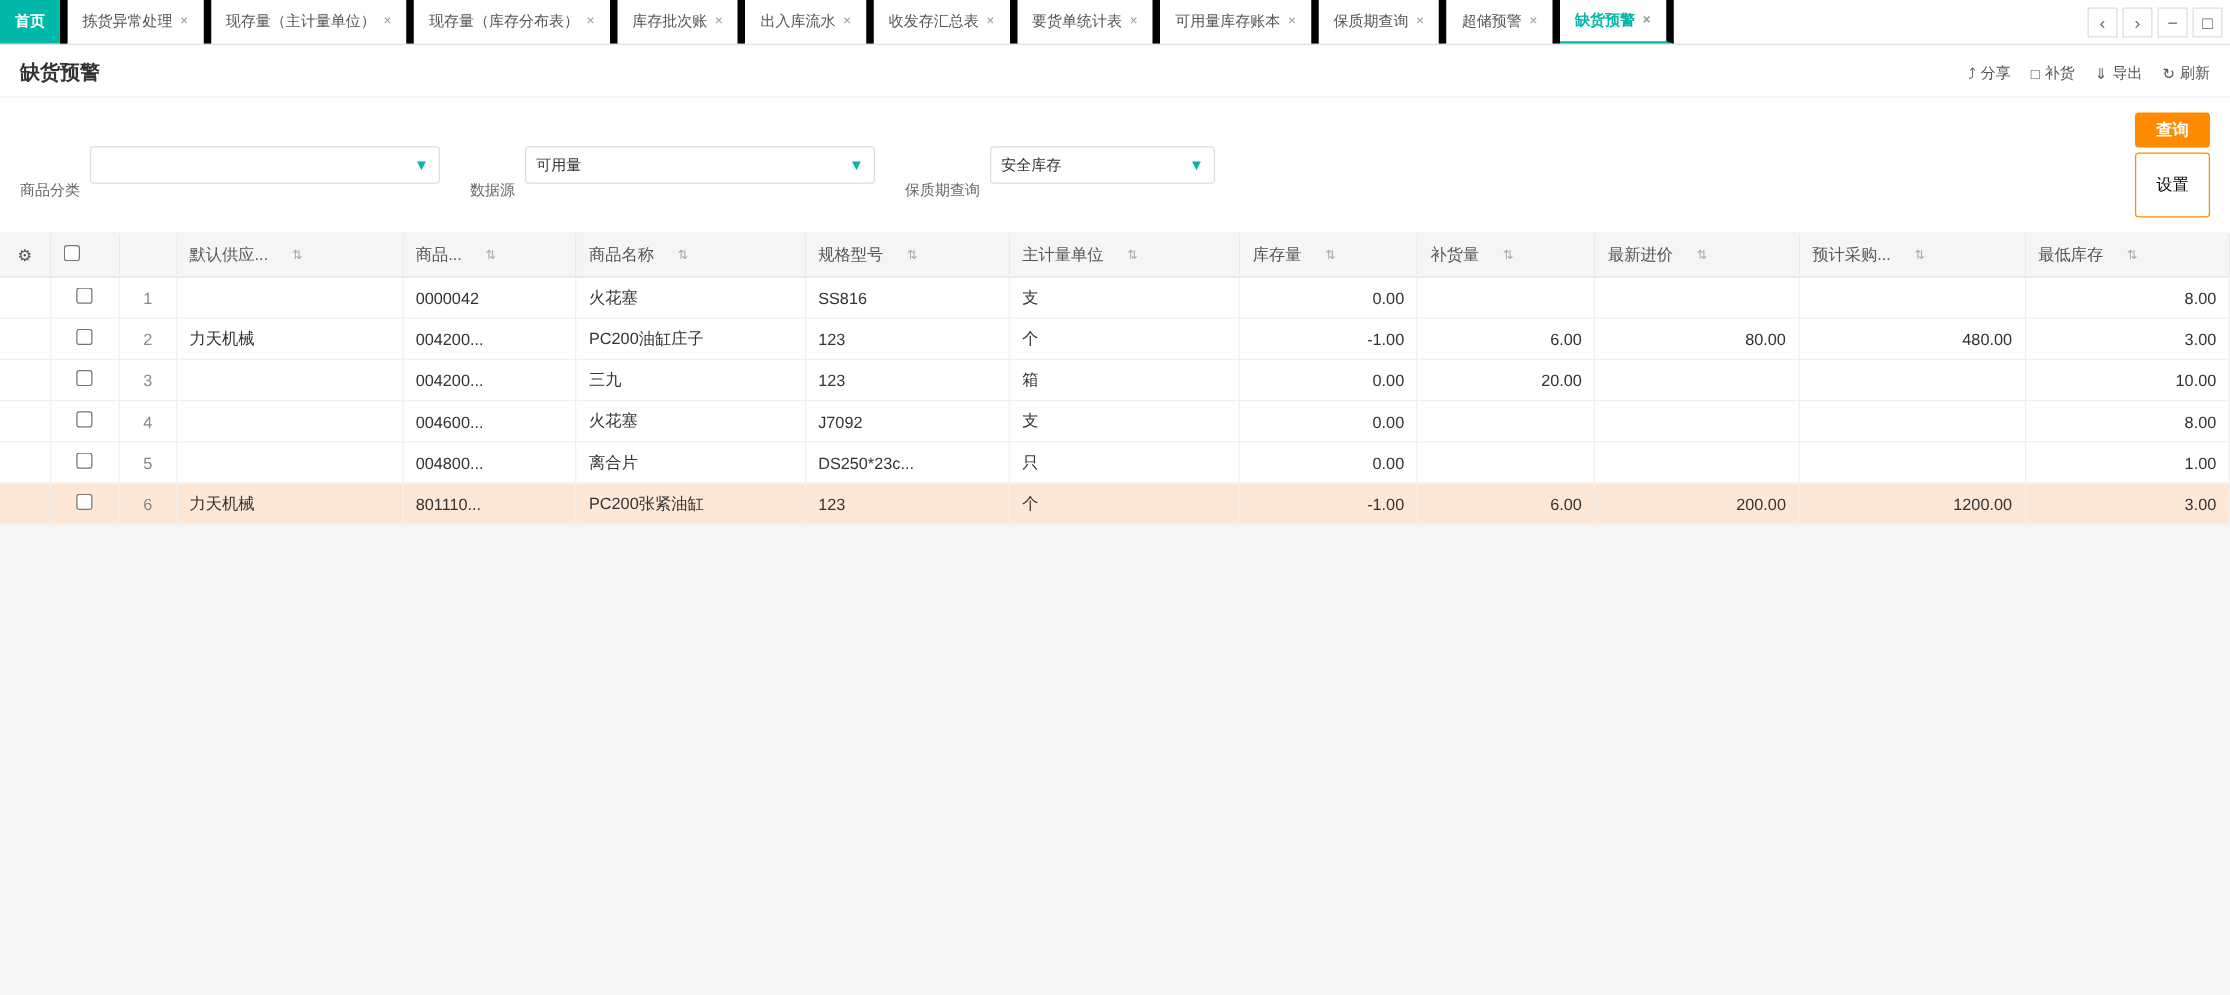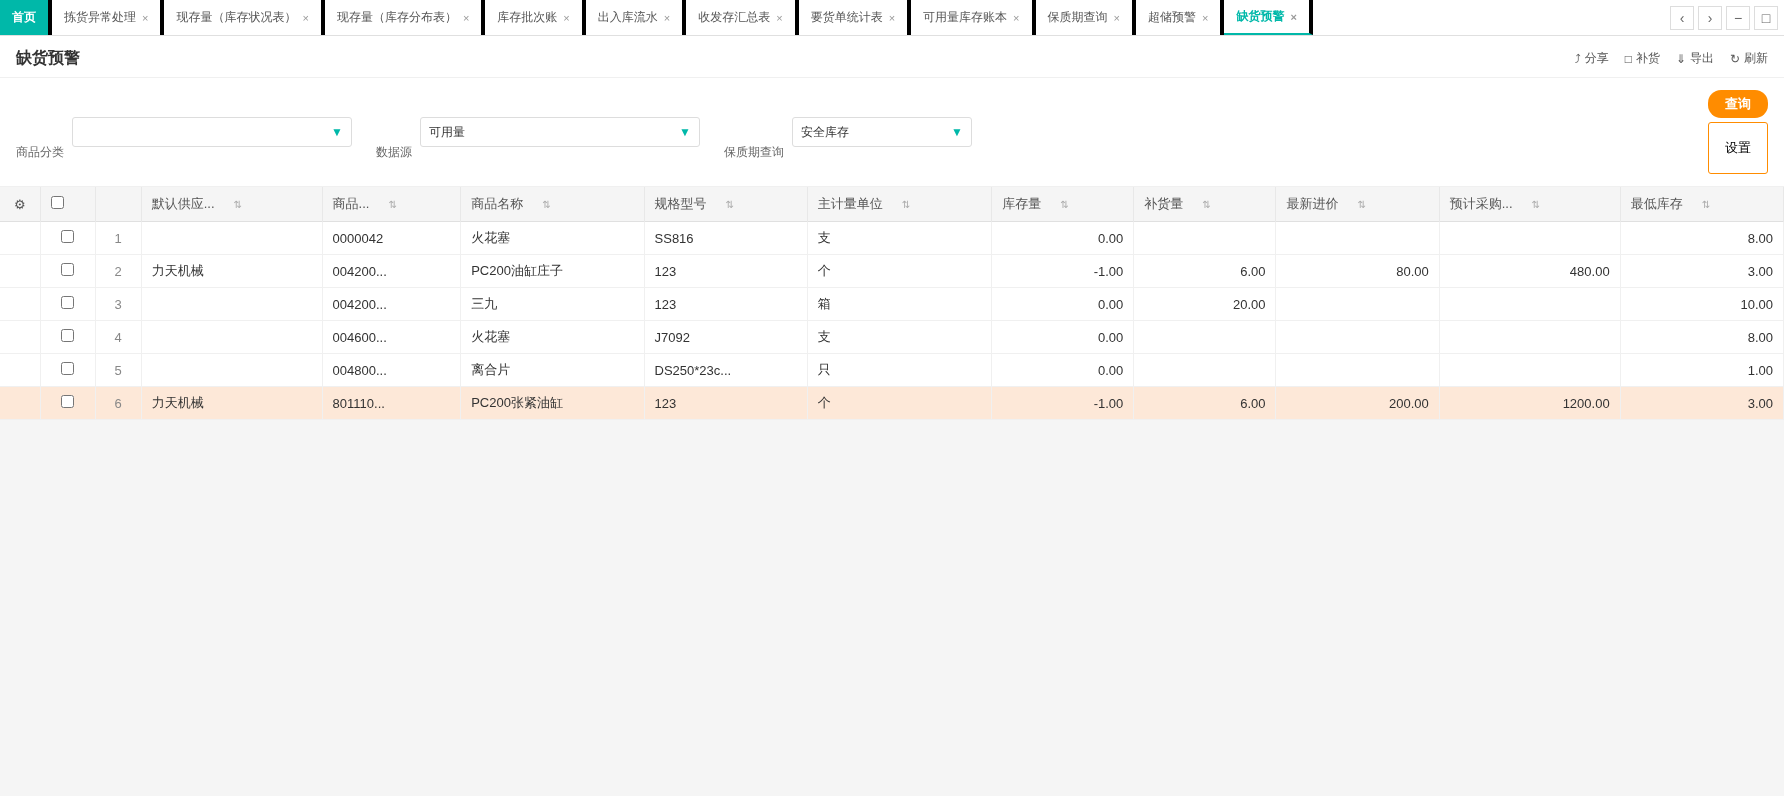--- a/index.html
+++ b/index.html
@@ -14,24 +14,25 @@
       height: 36px;
       overflow: hidden;
     }
     .tab-item {
       display: flex;
       align-items: center;
       padding: 0 12px;
       height: 100%;
       white-space: nowrap;
       cursor: pointer;
-      border-right: 4px solid #000000;
+      border-right: 6px solid #000000;
       font-size: 12px;
       color: #555;
       flex-shrink: 0;
+      font-family: Liberation Mono, monospace;
     }
     .tab-item.active {
       background: #fff;
       color: #00b8a9;
       font-weight: bold;
       border-bottom: 2px solid #00b8a9;
     }
     .tab-item.home {
       background: #00b8a9;
       color: #fff;
@@ -143,21 +144,21 @@
     .filter-actions {
       margin-left: auto;
       display: flex;
       flex-direction: column;
       gap: 4px;
     }
     .btn-query {
       background: #ff8c00;
       color: #fff;
       border: none;
-      border-radius: 13px;
+      border-radius: 3px;
       padding: 5px 16px;
       cursor: pointer;
       font-size: 13px;
       font-weight: bold;
     }
     .btn-settings {
       background: #fff;
       color: #000000;
       border: 1px solid #ff8c00;
       border-radius: 3px;
@@ -243,21 +244,21 @@
 
 <div class="tab-bar">
   <div class="tab-item home">
     <span>首页</span>
   </div>
   <div class="tab-item">
     <span>拣货异常处理</span>
     <span class="tab-close">×</span>
   </div>
   <div class="tab-item">
-    <span>现存量（库存状况表）</span>
+    <span>现存量（主计量单位）</span>
     <span class="tab-close">×</span>
   </div>
   <div class="tab-item">
     <span>现存量（库存分布表）</span>
     <span class="tab-close">×</span>
   </div>
   <div class="tab-item">
     <span>库存批次账</span>
     <span class="tab-close">×</span>
   </div>

